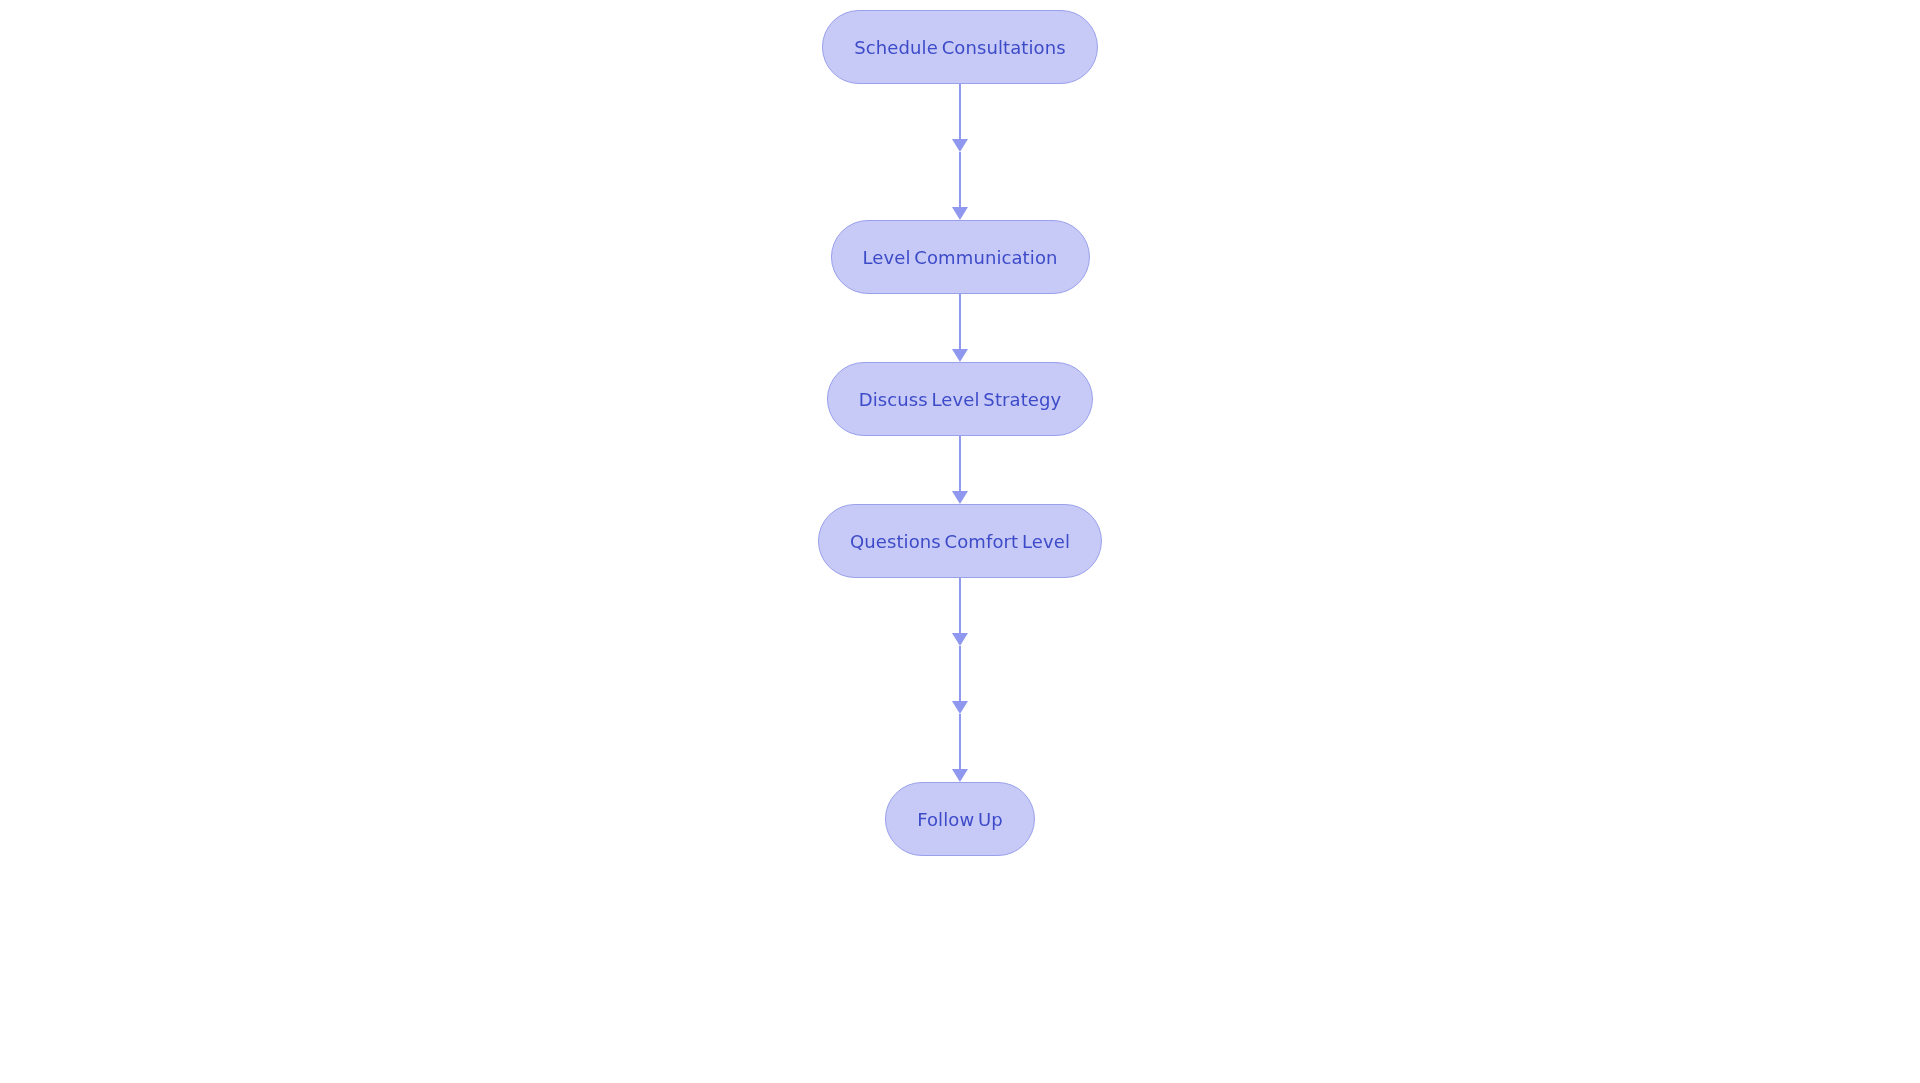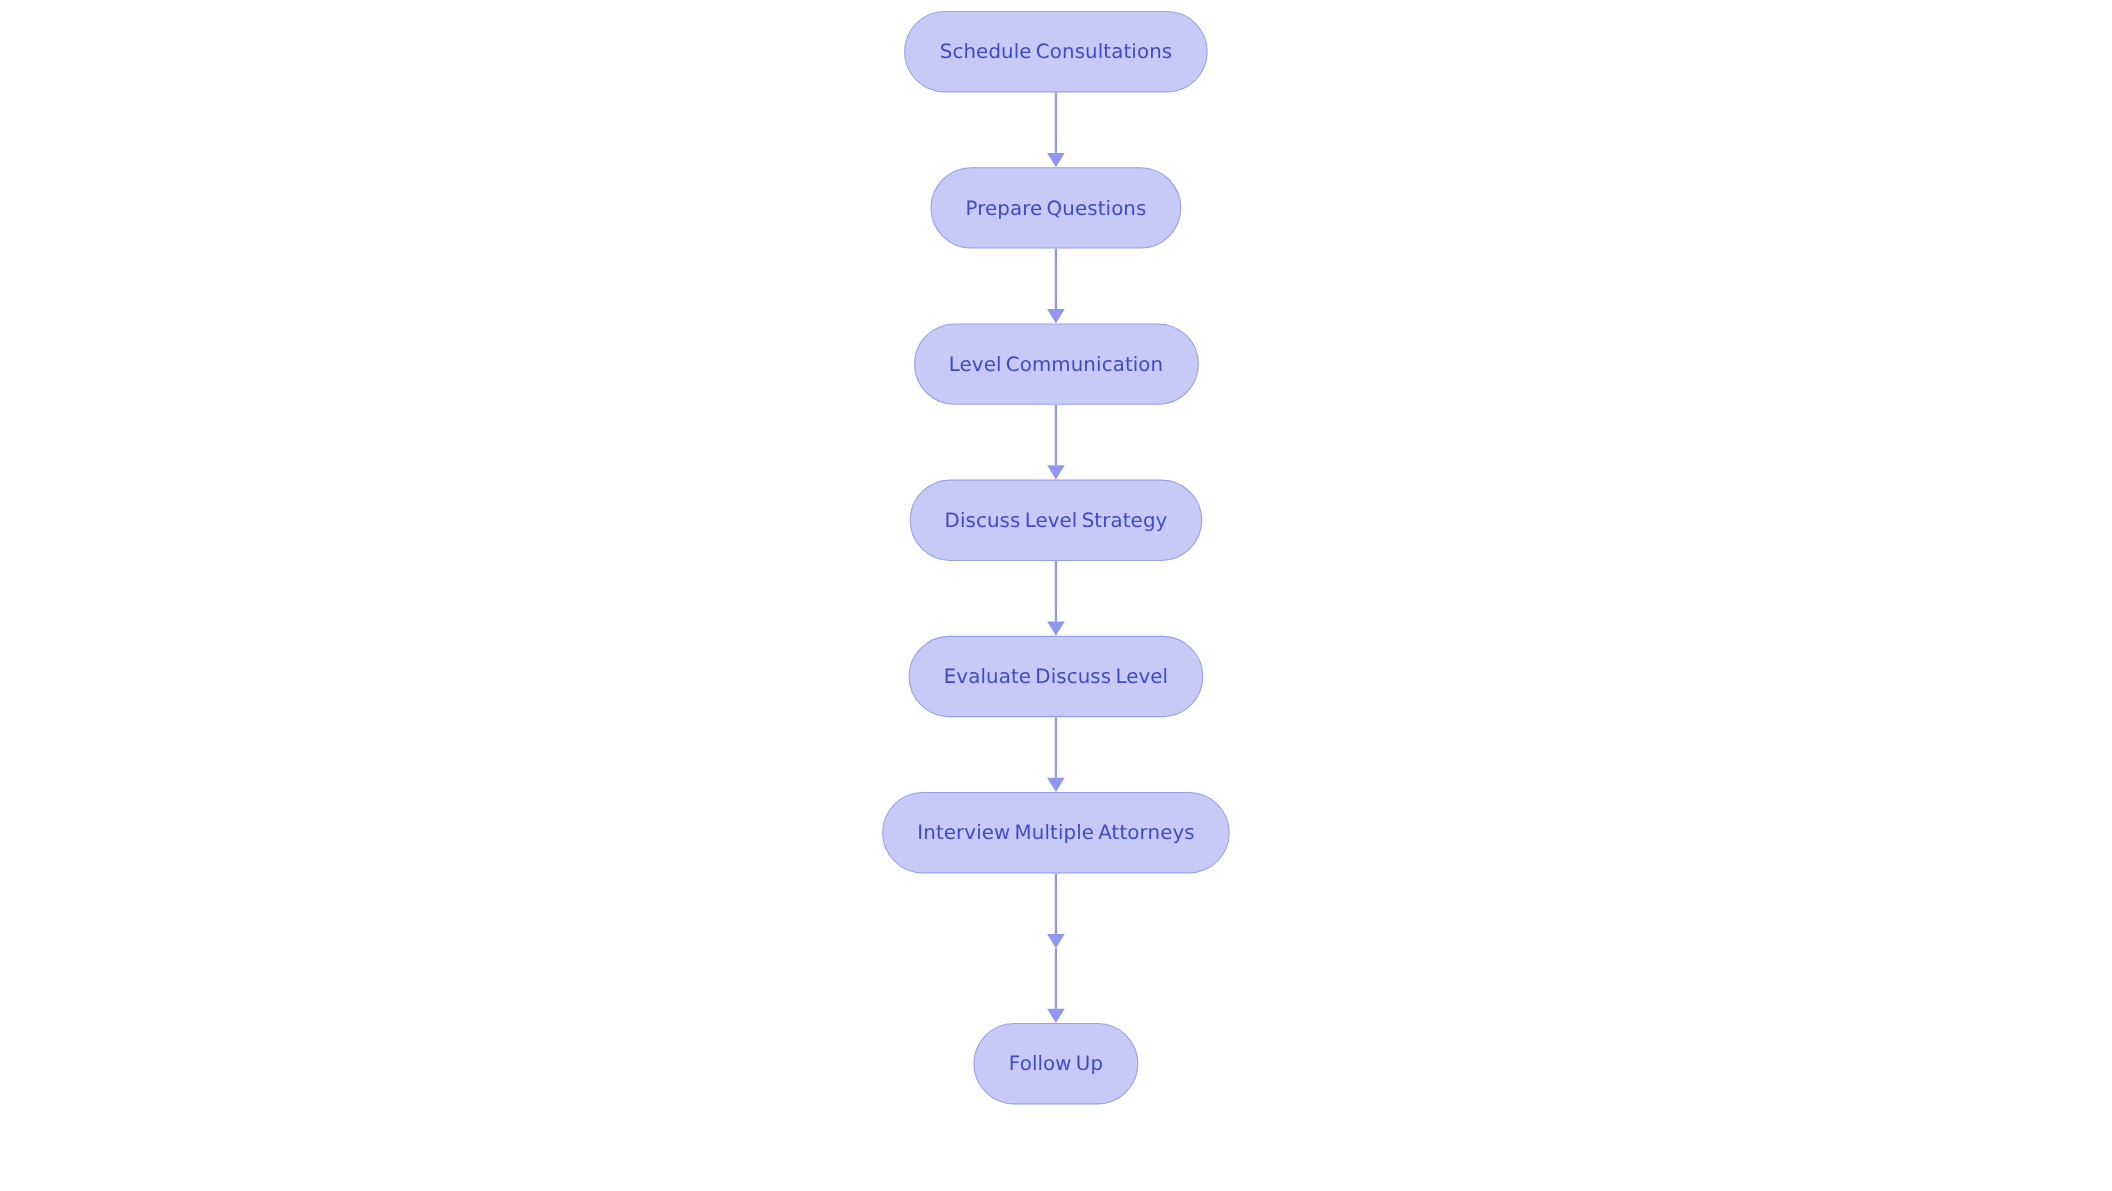--- a/index.html
+++ b/index.html
@@ -70,23 +70,20 @@
   <div class="flow">
 
     <div class="node">
       <span>Schedule Consultations</span>
     </div>
     <div class="connector">
       <div class="line"></div>
       <div class="arrowhead"></div>
     </div>
 
-    <div class="node">
-      <span>Prepare Questions</span>
-    </div>
     <div class="connector">
       <div class="line"></div>
       <div class="arrowhead"></div>
     </div>
 
     <div class="node">
       <span>Level Communication</span>
     </div>
     <div class="connector">
       <div class="line"></div>
@@ -95,30 +92,27 @@
 
     <div class="node">
       <span>Discuss Level Strategy</span>
     </div>
     <div class="connector">
       <div class="line"></div>
       <div class="arrowhead"></div>
     </div>
 
     <div class="node">
-      <span>Evaluate Discuss Level</span>
+      <span>Questions Comfort Level</span>
     </div>
     <div class="connector">
       <div class="line"></div>
       <div class="arrowhead"></div>
     </div>
 
-    <div class="node">
-      <span>Interview Multiple Attorneys</span>
-    </div>
     <div class="connector">
       <div class="line"></div>
       <div class="arrowhead"></div>
     </div>
 
     <div class="connector">
       <div class="line"></div>
       <div class="arrowhead"></div>
     </div>
 

